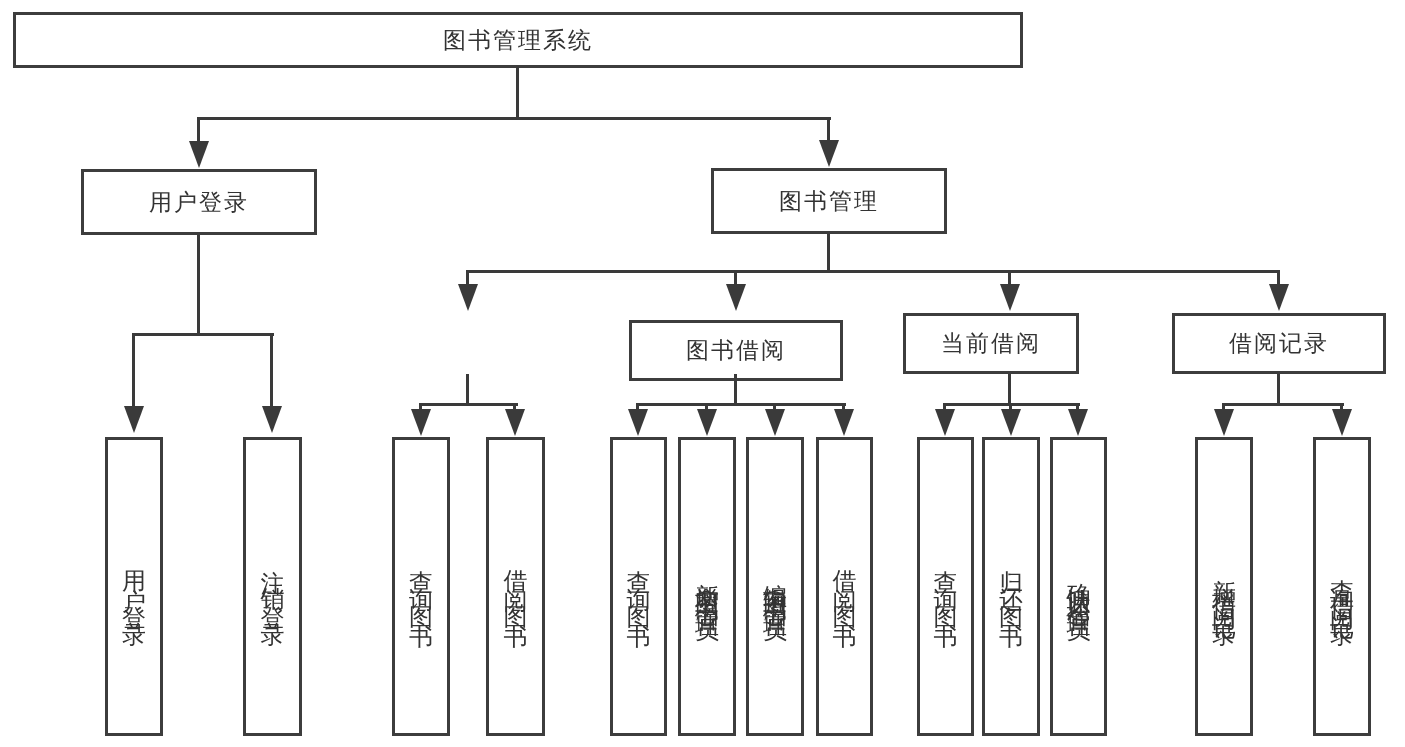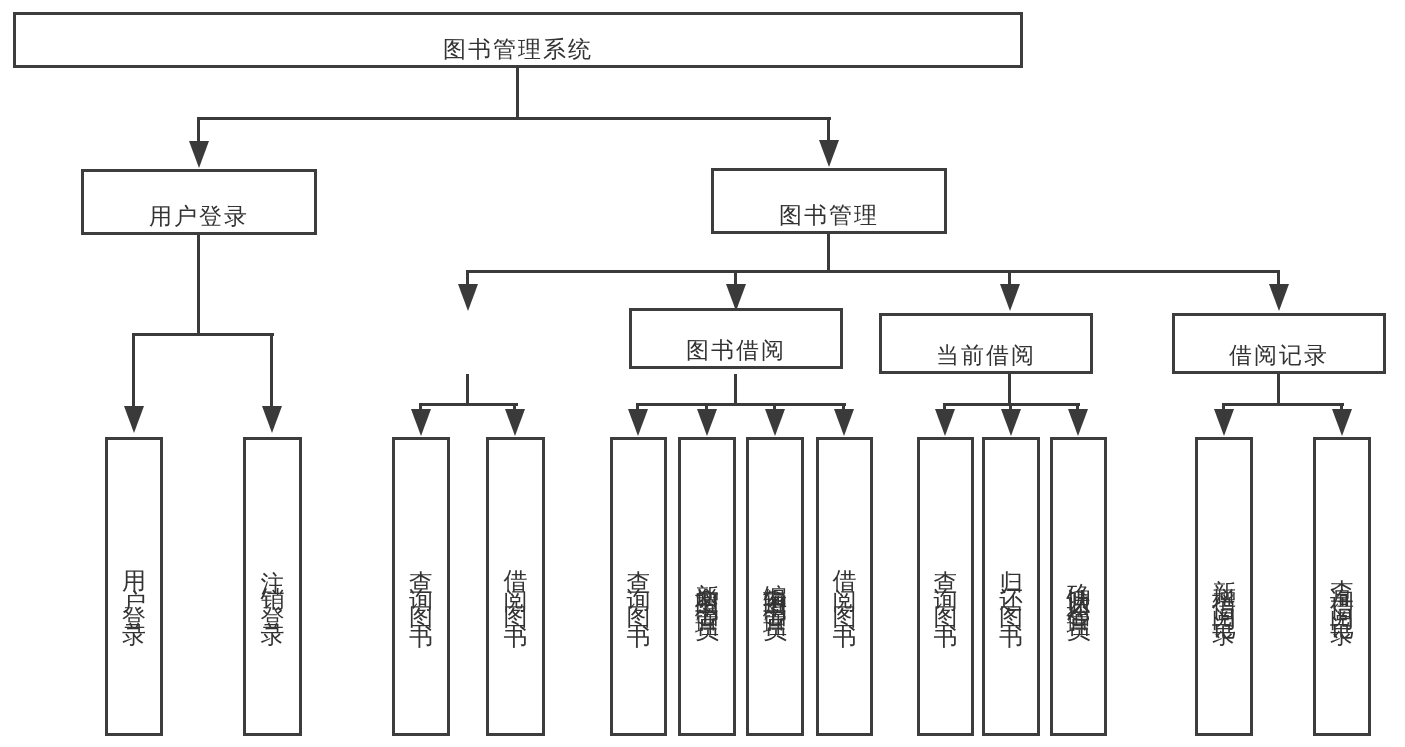--- a/index.html
+++ b/index.html
@@ -16,21 +16,21 @@
     background:var(--bg);
     font-family:"Liberation Sans","DejaVu Sans",sans-serif;
     color:var(--text);
     overflow:hidden;
   }
   .box{
     position:absolute;
     box-sizing:border-box;
     border:3px solid var(--border);
     background:var(--bg);
-    display:flex;align-items:flex-end;justify-content:center;
+    display:flex;align-items:center;justify-content:center;
     font-size:23px;
     letter-spacing:2px;
     color:var(--text);
     white-space:nowrap;
   }
   .leaf{
     position:absolute;
     box-sizing:border-box;
     border:3px solid var(--border);
     background:var(--bg);
@@ -96,24 +96,24 @@
   <div class="hline" style="left:466px;top:270px;width:814px;height:3px;"></div>
   <div class="vline" style="left:466px;top:270px;width:3px;height:16px;"></div>
   <div class="arrow" style="left:458px;top:284px;"></div>
   <div class="vline" style="left:734px;top:270px;width:3px;height:16px;"></div>
   <div class="arrow" style="left:726px;top:284px;"></div>
   <div class="vline" style="left:1008px;top:270px;width:3px;height:16px;"></div>
   <div class="arrow" style="left:1000px;top:284px;"></div>
   <div class="vline" style="left:1277px;top:270px;width:3px;height:16px;"></div>
   <div class="arrow" style="left:1269px;top:284px;"></div>
 
-  <div class="box" style="left:629px;top:308px;width:214px;height:61px;">
+  <div class="box" style="left:629px;top:320px;width:214px;height:61px;">
     <span>图书借阅</span>
   </div>
-  <div class="box" style="left:879px;top:313px;width:214px;height:61px;">
+  <div class="box" style="left:903px;top:313px;width:176px;height:61px;">
     <span>当前借阅</span>
   </div>
   <div class="box" style="left:1172px;top:313px;width:214px;height:61px;">
     <span>借阅记录</span>
   </div>
 
   <div class="vline" style="left:466px;top:374px;width:3px;height:32px;"></div>
   <div class="hline" style="left:419px;top:403px;width:99px;height:3px;"></div>
   <div class="vline" style="left:419px;top:403px;width:3px;height:8px;"></div>
   <div class="arrow" style="left:411px;top:409px;"></div>

